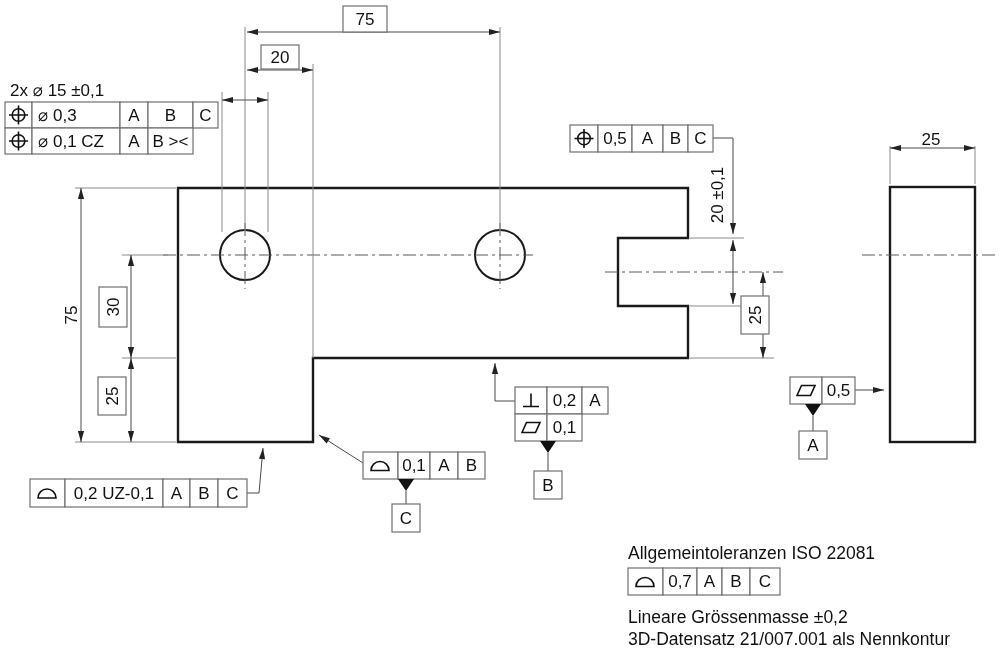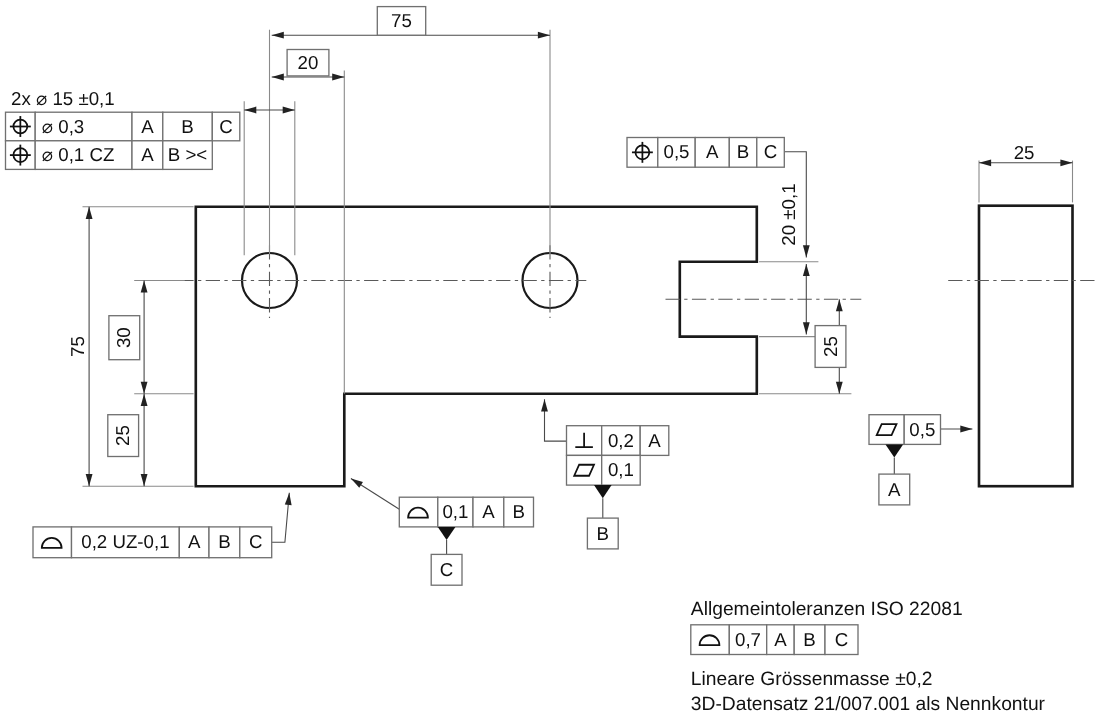--- a/index.html
+++ b/index.html
@@ -1,16 +1,16 @@
 <!DOCTYPE html>
 <html><head>
 <meta charset="utf-8">
 <style>
   html,body{margin:0;padding:0;background:#ffffff;}
-  .stage{width:1000px;height:660px;position:relative;background:#ffffff;overflow:hidden;}
+  .stage{width:1000px;height:660px;position:relative;background:#ffffff;overflow:hidden;border-radius:28px;}
   svg{display:block;}
   .outline{stroke:#1a1a1a;stroke-width:2.4;fill:none;stroke-linejoin:miter;}
   .thin{stroke:#8a8a8a;stroke-width:1;fill:none;}
   .dim{stroke:#4a4a4a;stroke-width:1;fill:none;}
   .cl{stroke:#5a5a5a;stroke-width:1;fill:none;stroke-dasharray:13 4 3 4;}
   .fcf{fill:#ffffff;stroke:#707070;stroke-width:1.2;}
   .sym{stroke:#111111;stroke-width:1.6;fill:none;}
   .tri{fill:#111111;stroke:none;}
   text{font-family:"Liberation Sans","DejaVu Sans",sans-serif;font-size:17px;fill:#111111;}
   .note{font-size:17.5px;}

